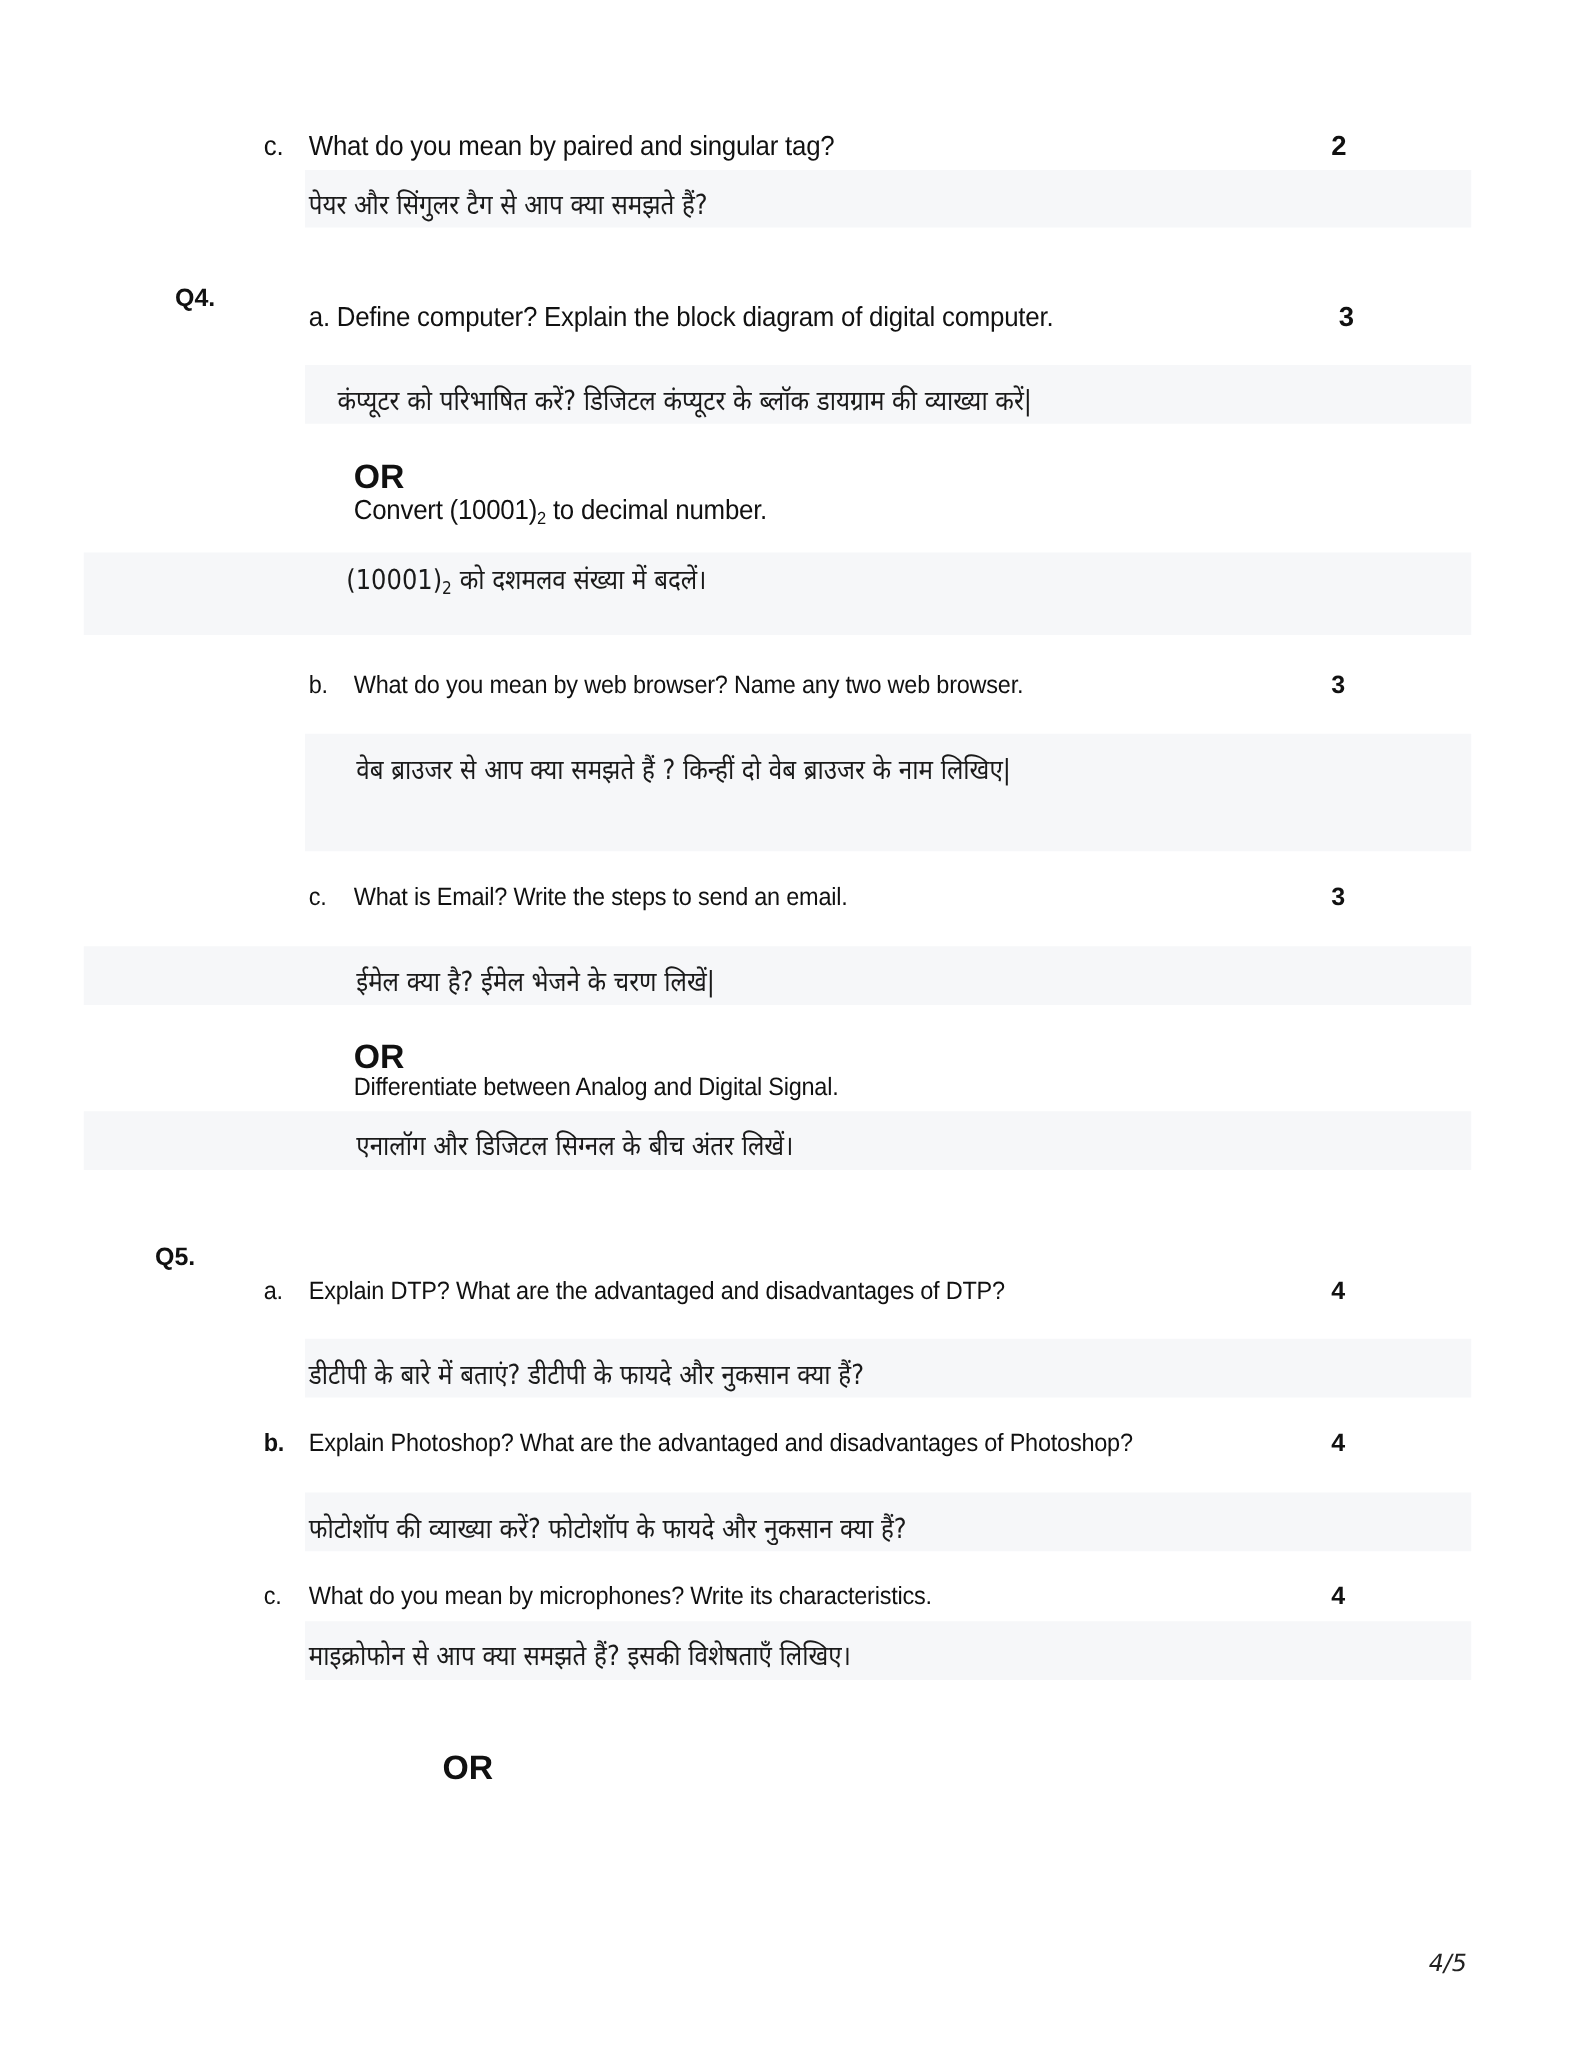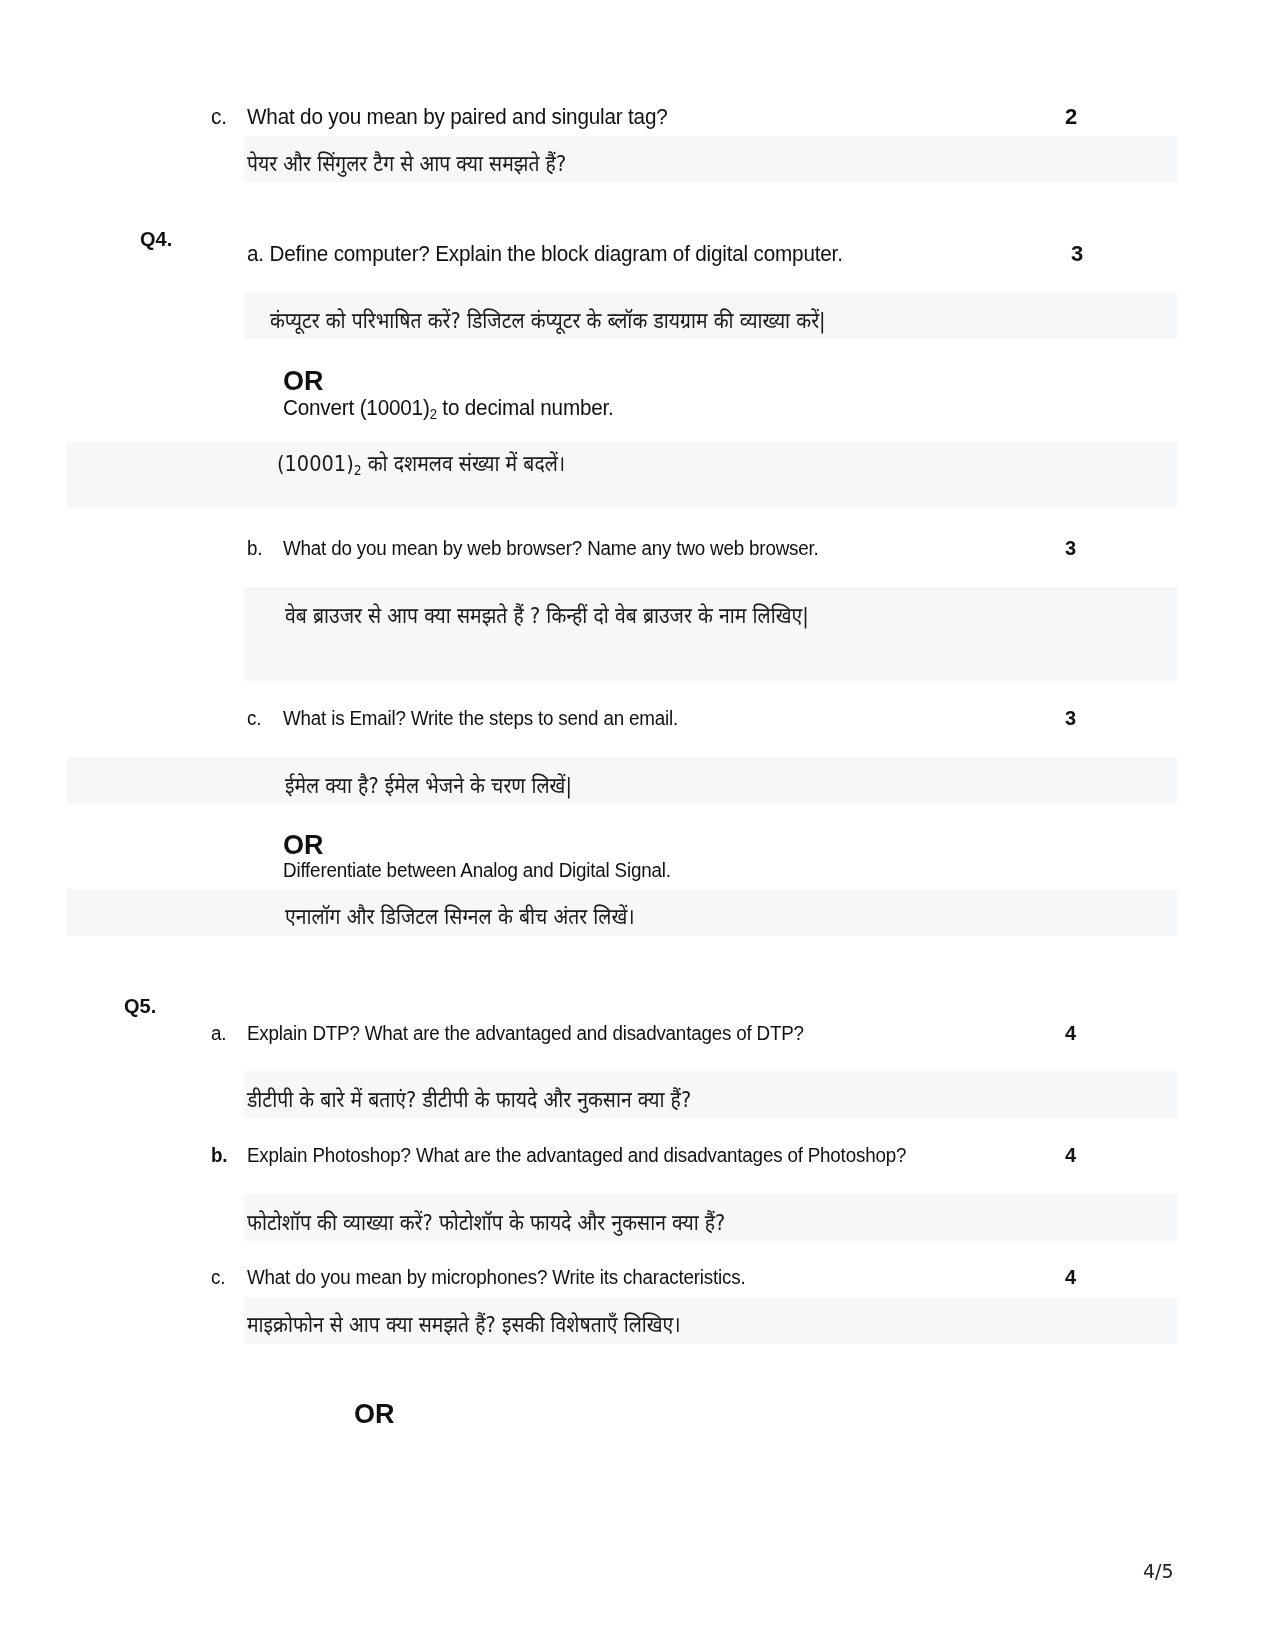--- a/index.html
+++ b/index.html
@@ -82,13 +82,13 @@
   <span class="abs hi" style="left:247px; top:1206px;">फोटोशॉप की व्याख्या करें? फोटोशॉप के फायदे और नुकसान क्या हैं?</span>
 
   <span class="abs en" style="left:211px; top:1266px; font-size:20px;">c.</span>
   <span class="abs en" style="left:247px; top:1266px; font-size:20px;">What do you mean by microphones? Write its characteristics.</span>
   <span class="abs mark" style="left:1065px; top:1266px; font-size:20px;">4</span>
   <span class="abs hi" style="left:247px; top:1308px;">माइक्रोफोन से आप क्या समझते हैं? इसकी विशेषताएँ लिखिए।</span>
 
   <span class="abs or" style="left:354px; top:1399px;">OR</span>
 </section>
 
-<span class="abs pagenum" style="left:1143px; top:1560px;">4/5</span>
+<span class="abs pagenum" style="left:1143px; top:1560px;font-style:italic;">4/5</span>
 
 </body></html>

